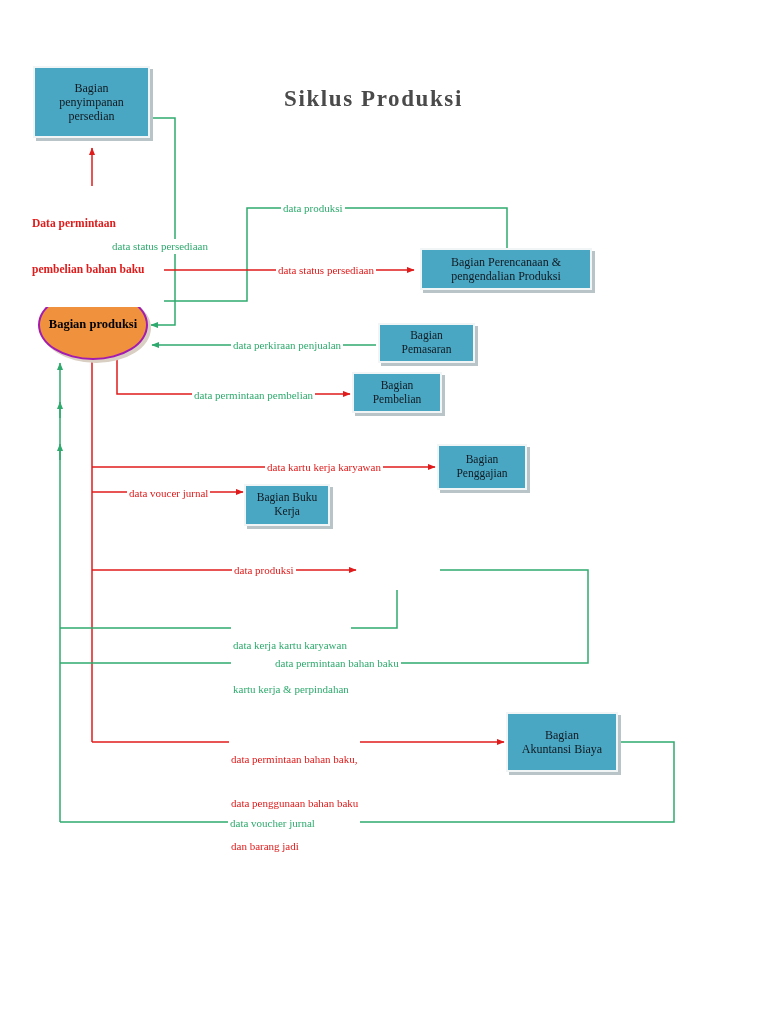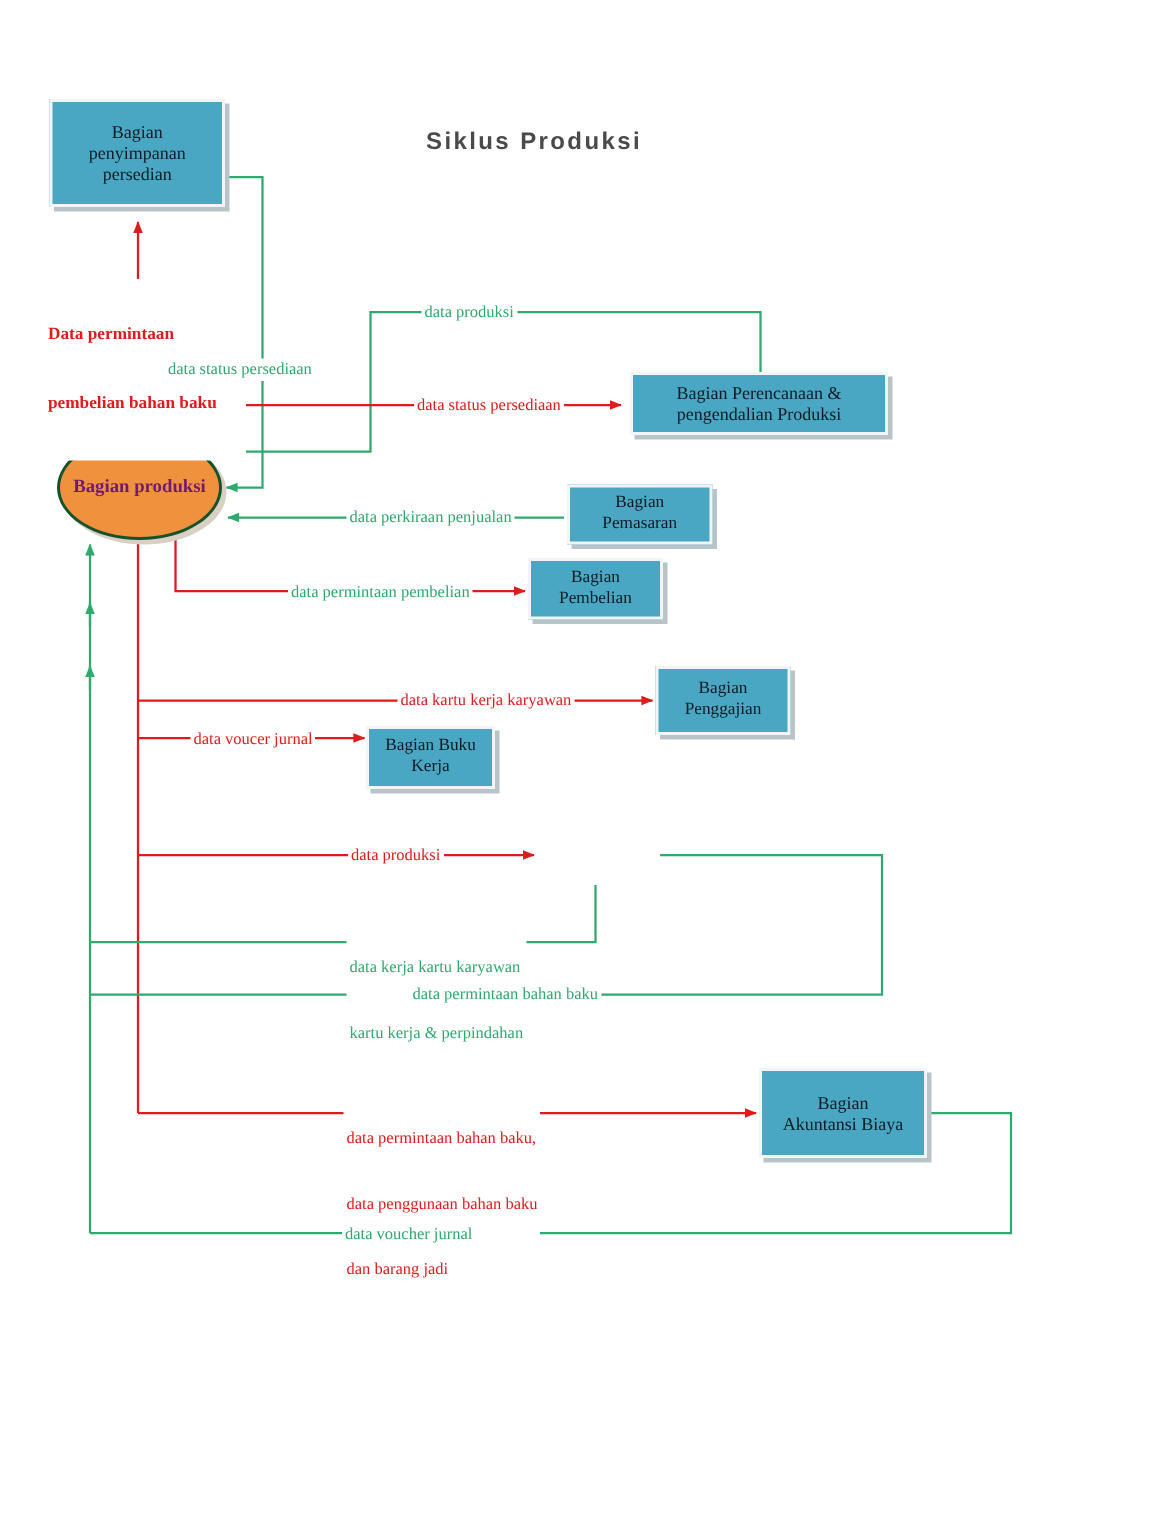--- a/index.html
+++ b/index.html
@@ -43,24 +43,24 @@
   }
   .node span { display: block; padding: 0 3px; }
   .ellipse-node {
     position: absolute;
     box-sizing: border-box;
     display: flex;
     align-items: center;
     justify-content: center;
     text-align: center;
     background: #f0913e;
-    border: 2px solid #14532d;
+    border: 2px solid #a21caf;
     border-radius: 50%;
     box-shadow: 3px 3px 0 0 #d9cfc2;
-    color: #701a75;
+    color: #000000;
     font-weight: bold;
     font-family: "Liberation Serif", serif;
     line-height: 1.25;
     z-index: 6;
   }
   .flow-label {
     position: absolute;
     background: #ffffff;
     font-family: "Liberation Serif", serif;
     font-size: 11px;
@@ -74,23 +74,23 @@
   .lbl-red-bold {
     color: #e01b1b;
     font-weight: bold;
     text-align: left;
     font-size: 11.5px;
   }
   #page-title {
     position: absolute;
     left: 284px;
     top: 86px;
-    font-family: Liberation Sans, sans-serif;
+    font-family: Liberation Serif, serif;
     font-weight: bold;
-    font-size: 16px;
+    font-size: 23px;
     letter-spacing: 1.6px;
     color: #4a4a4a;
     z-index: 9;
     white-space: pre;
   }
 </style>
 </head>
 <body>
 
 <div id="canvas">

